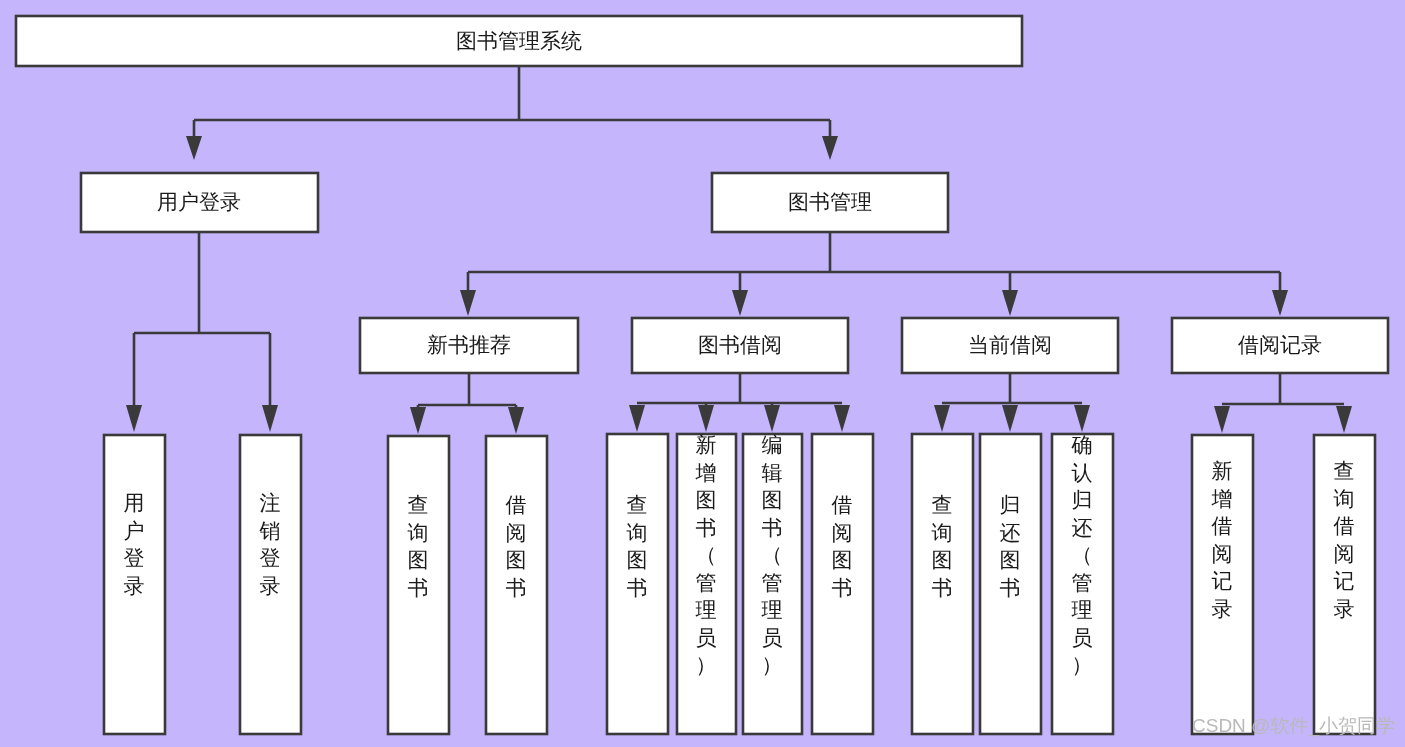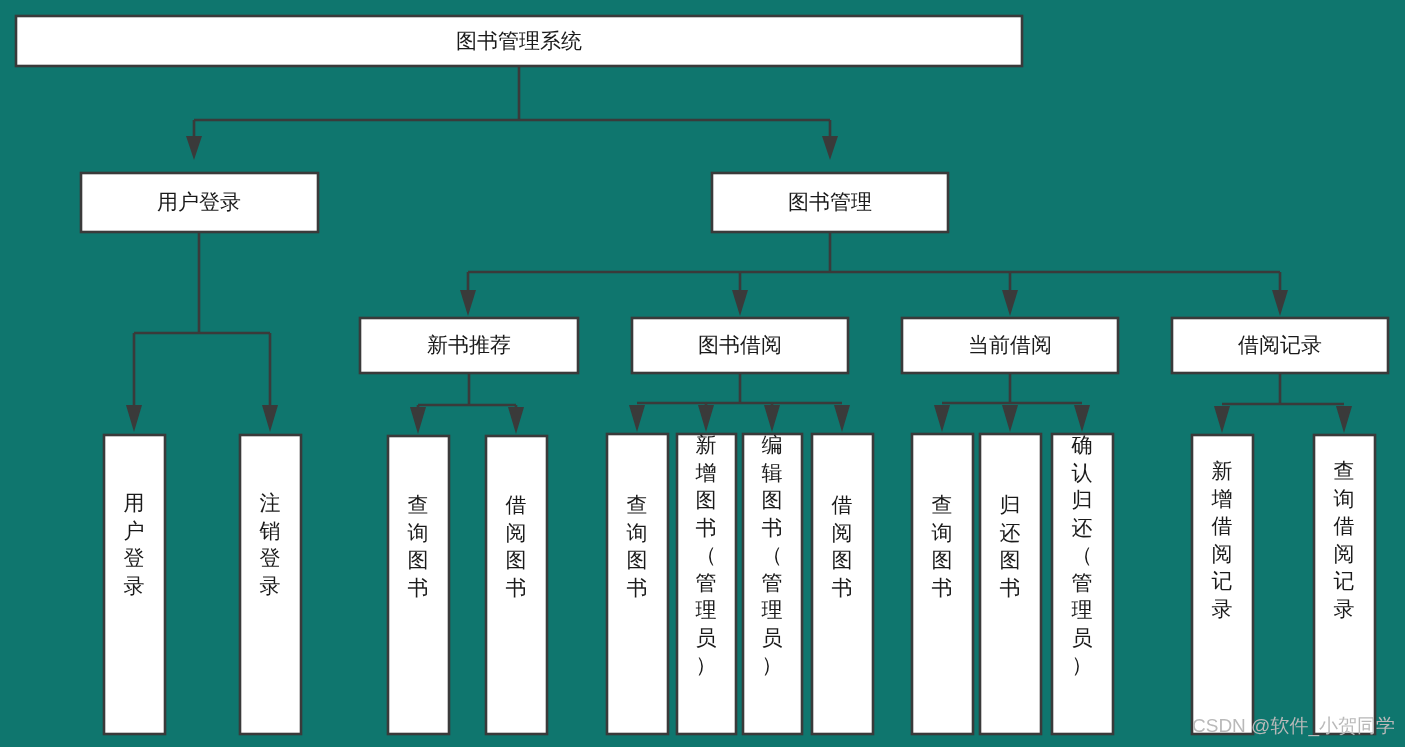--- a/index.html
+++ b/index.html
@@ -8,21 +8,21 @@
     padding: 0;
     background: #ffffff;
   }
   body {
     font-family: "Liberation Sans", "DejaVu Sans", sans-serif;
   }
   #diagram-root {
     position: relative;
     width: 1405px;
     height: 747px;
-    background: #0f766e;
+    background: #c4b5fd;
     overflow: hidden;
   }
   svg.diagram-canvas {
     position: absolute;
     left: 0;
     top: 0;
     width: 1405px;
     height: 747px;
     display: block;
   }

